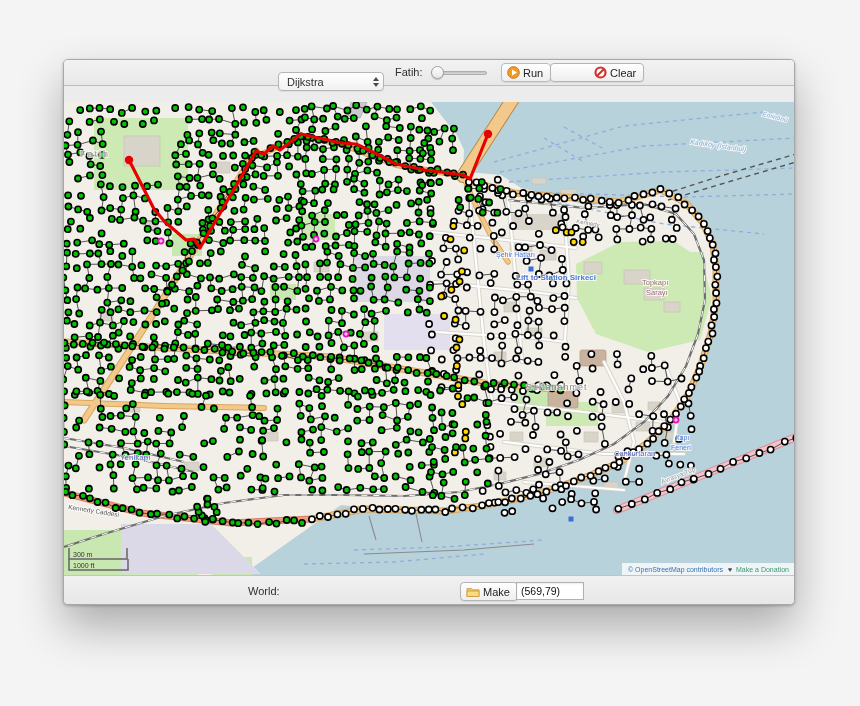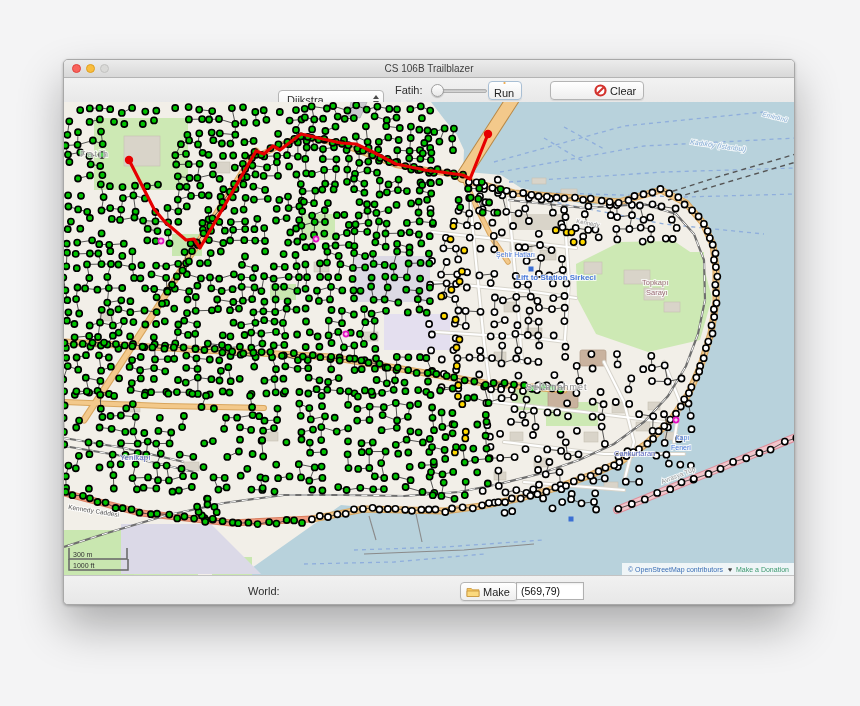--- a/index.html
+++ b/index.html
@@ -44,43 +44,35 @@
   .field{position:absolute;height:18px;background:#fff;border:1px solid #b0b0b0;box-sizing:border-box;
     font-size:10.5px;line-height:16px;padding:0 4px;color:#111;box-shadow:inset 0 1px 2px rgba(0,0,0,.08);}
   svg text{font-family:"Liberation Sans",sans-serif;}
 </style>
 </head>
 <body>
 
 <div>
   <div class="window">
 
-    <div class="titlebar">
-      <div class="lights">
-        <span class="light l-close"></span>
-        <span class="light l-min"></span>
-        <span class="light l-zoom"></span>
-      </div>
-      <div class="title">CS 106B Trailblazer</div>
-    </div>
 
     <div class="toolbar">
       <div class="popup" style="left:214px;top:12px;width:106px;">
         <span>Dijkstra</span>
         <span class="arr">
             <i class="up"></i>
             <i class="dn"></i>
           </span>
       </div>
       <span class="tb-label" style="left:331px;">Fatih:</span>
       <div class="slider" style="left:367px;top:3px;">
         <div class="track"></div>
         <div class="knob"></div>
       </div>
-      <button class="btn" style="left:424px;top:3px;flex-direction:column;">
+      <button class="btn" style="left:437px;top:3px;">
         <svg width="13" height="13" viewBox="0 0 13 13">
           <circle cx="6.5" cy="6.5" r="5.8" fill="#f59a23" stroke="#c07a15" stroke-width="1"></circle>
           <polygon points="5,3.6 10,6.5 5,9.4" fill="#ffffff"></polygon>
         </svg>
         <span>Run</span>
       </button>
       <button class="btn gray" style="left:486px;top:3px;padding-left:43px;">
         <svg width="13" height="13" viewBox="0 0 13 13">
           <circle cx="6.5" cy="6.5" r="5" fill="#ffffff" stroke="#d3312c" stroke-width="2.2"></circle>
           <line x1="3.2" y1="9.8" x2="9.8" y2="3.2" stroke="#d3312c" stroke-width="2"></line>

